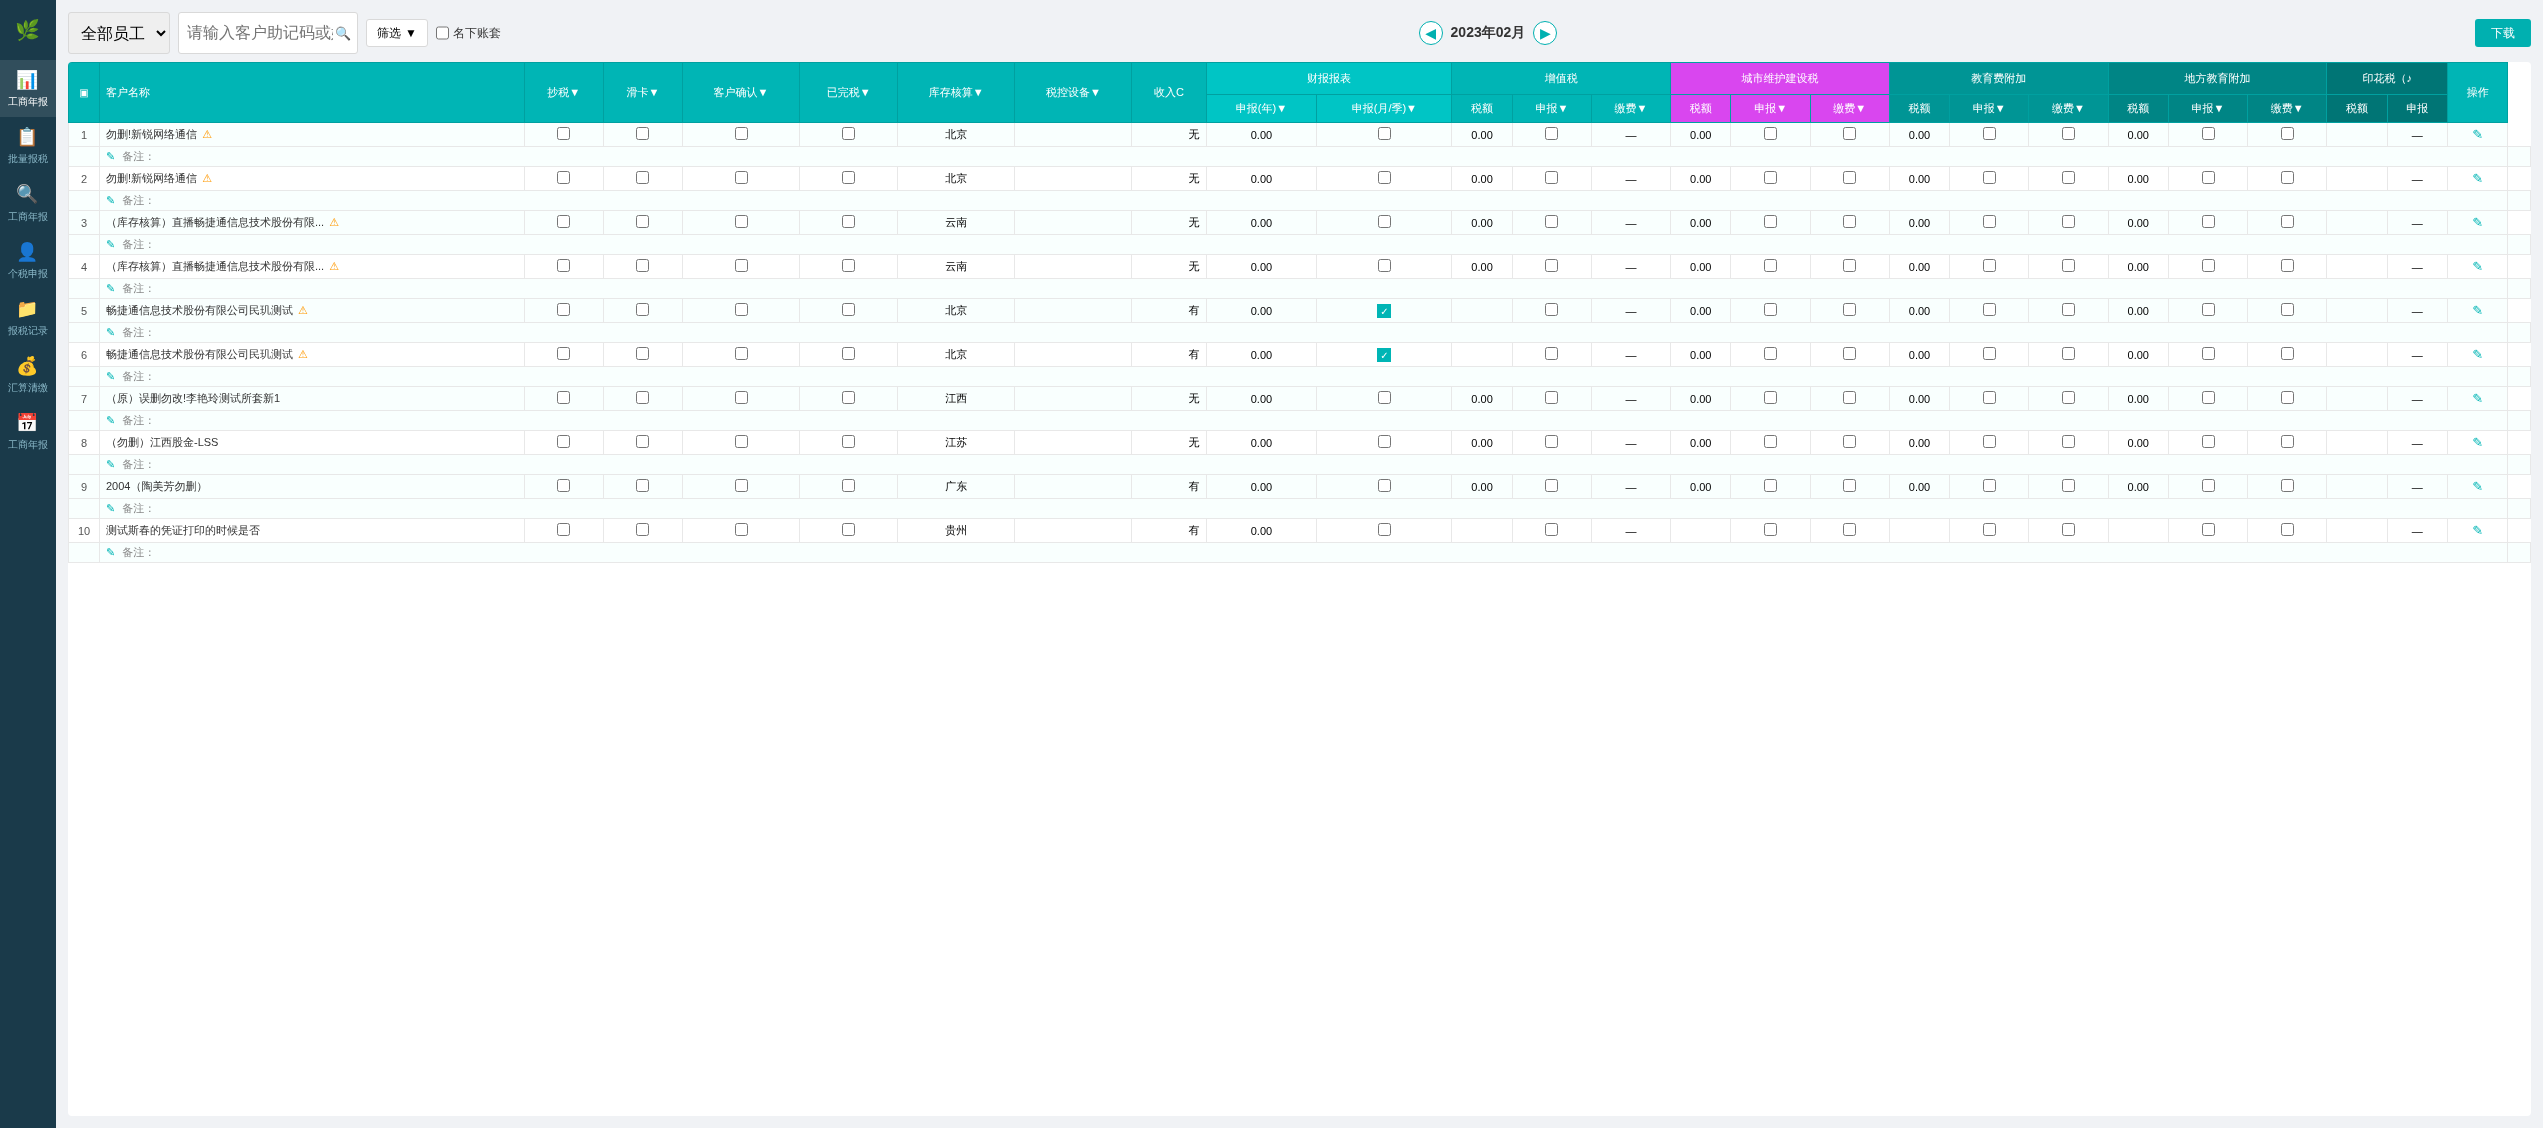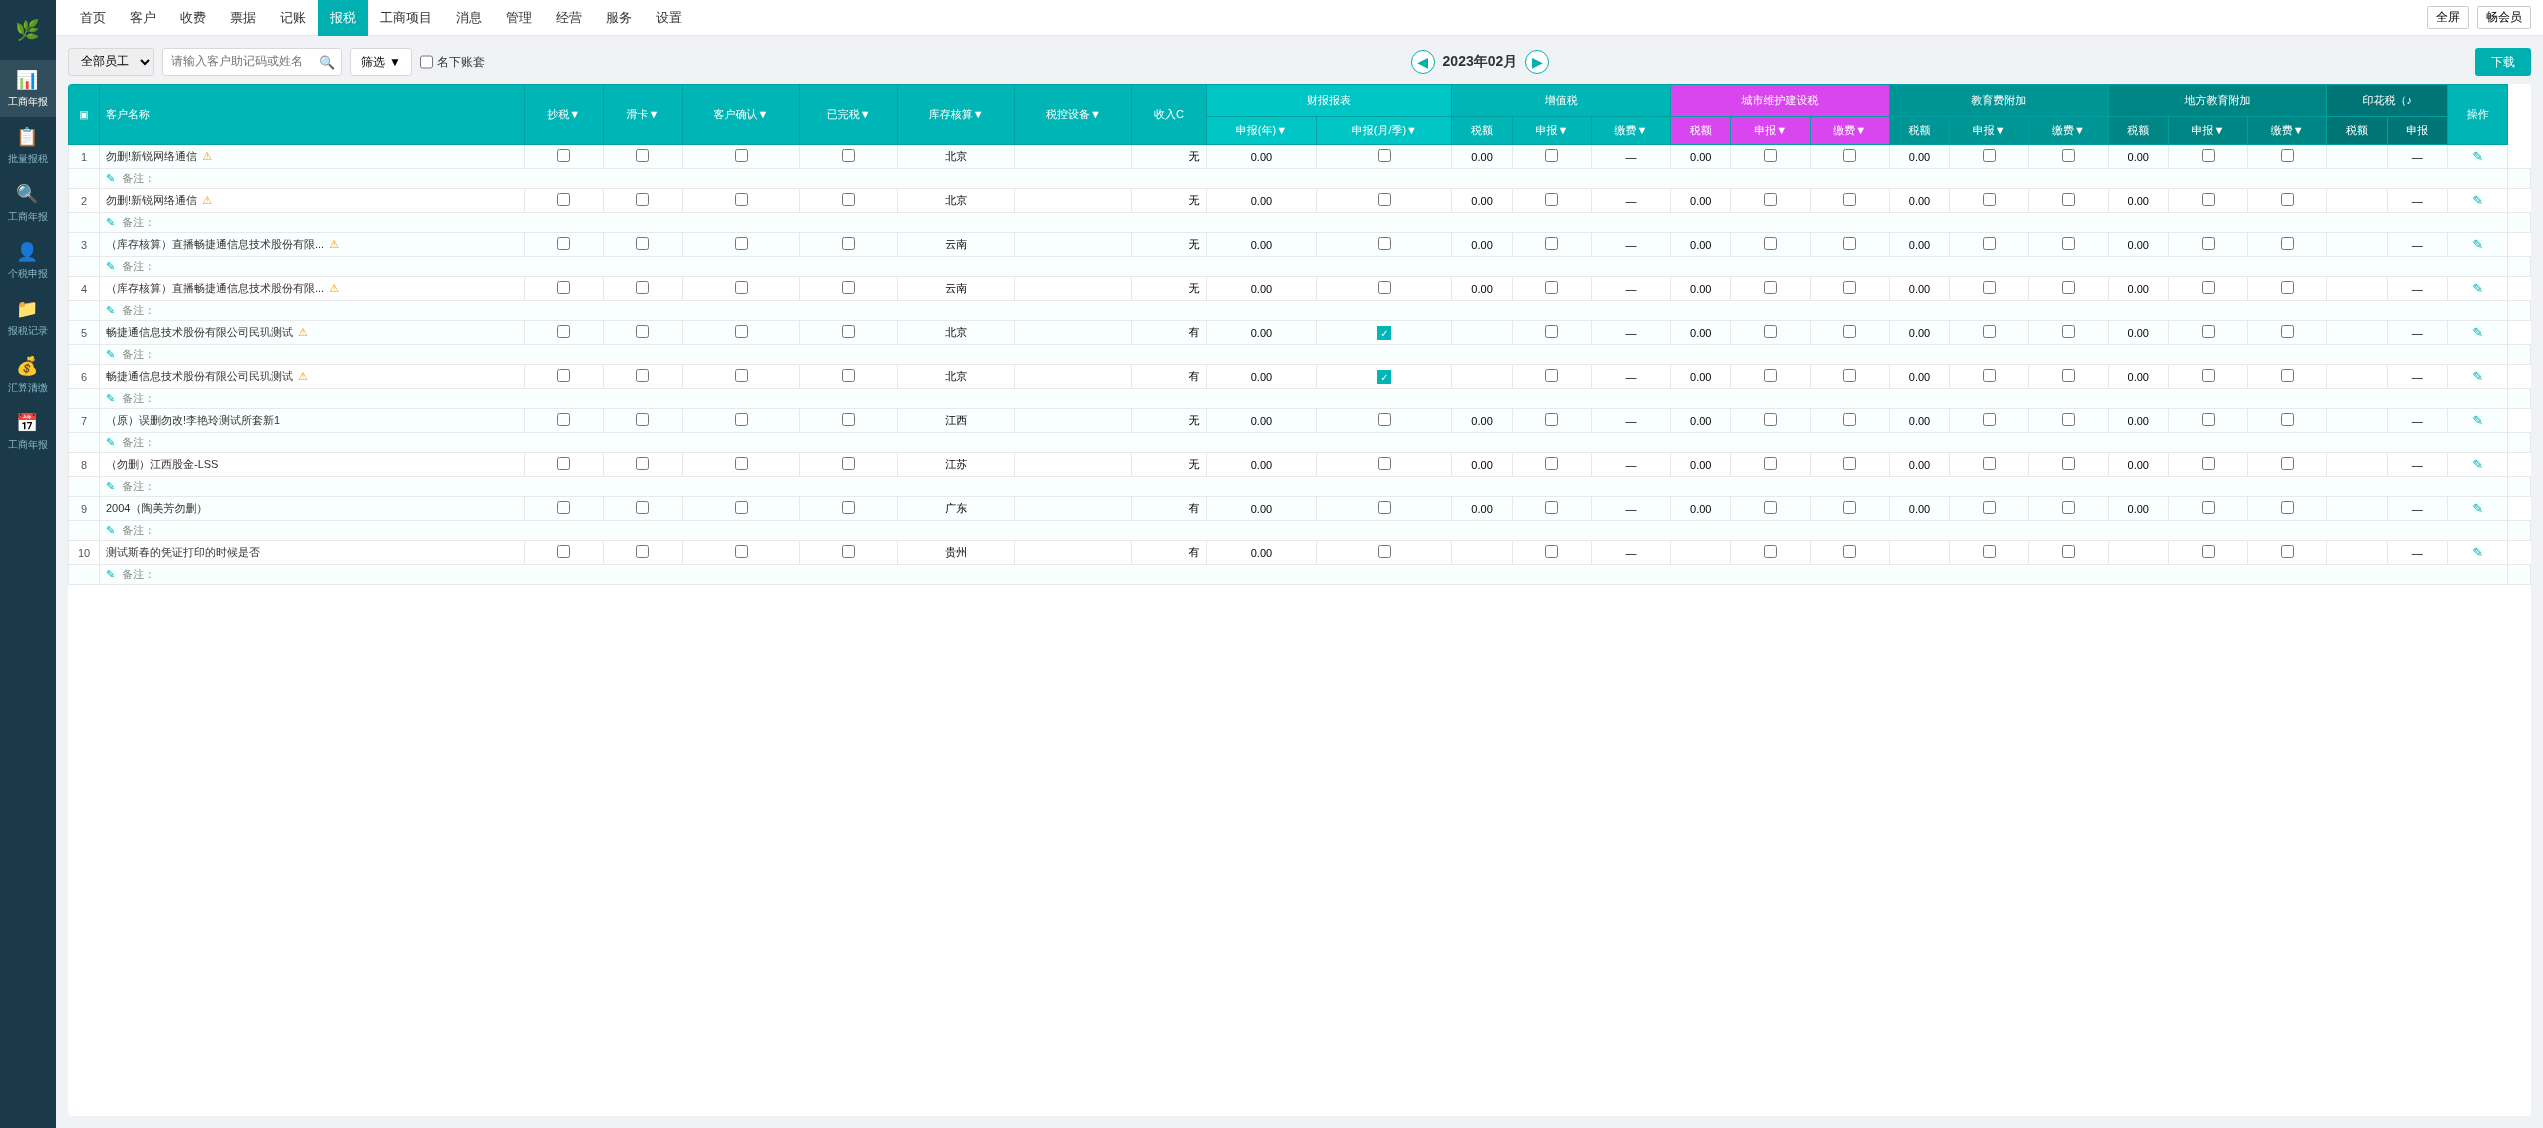--- a/index.html
+++ b/index.html
@@ -105,27 +105,26 @@
     }
 
     
     .toolbar {
       display: flex;
       align-items: center;
       gap: 8px;
       flex-shrink: 0;
     }
     .toolbar select, .toolbar input {
-      height: 28px;
+      height: 42px;
       border: 1px solid #d9d9d9;
       border-radius: 3px;
       padding: 0 8px;
-      font-size: 12px;
+      font-size: 16px;
       outline: none;
-      font-family: Liberation Mono, monospace;
     }
     .toolbar .filter-btn {
       height: 28px;
       border: 1px solid #d9d9d9;
       background: #fff;
       border-radius: 3px;
       padding: 0 10px;
       cursor: pointer;
       font-size: 12px;
       display: flex;
@@ -332,38 +331,20 @@
     <span>汇算清缴</span>
   </div>
   <div class="sidebar-item">
     <span class="icon">📅</span>
     <span>工商年报</span>
   </div>
 </div>
 
 <div class="main">
 
-  <div class="topnav">
-    <div class="topnav-item">首页</div>
-    <div class="topnav-item">客户</div>
-    <div class="topnav-item">收费</div>
-    <div class="topnav-item">票据</div>
-    <div class="topnav-item">记账</div>
-    <div class="topnav-item active">报税</div>
-    <div class="topnav-item">工商项目</div>
-    <div class="topnav-item">消息</div>
-    <div class="topnav-item">管理</div>
-    <div class="topnav-item">经营</div>
-    <div class="topnav-item">服务</div>
-    <div class="topnav-item">设置</div>
-    <div class="topnav-right">
-      <button>全屏</button>
-      <button>畅会员</button>
-    </div>
-  </div>
 
   <div class="content">
 
     <div class="toolbar">
       <select>
         <option>全部员工</option>
       </select>
       <div class="search-input-wrap">
         <input type="text" style="width: 180px;" placeholder="请输入客户助记码或姓名">
         <span class="search-icon">🔍</span>

